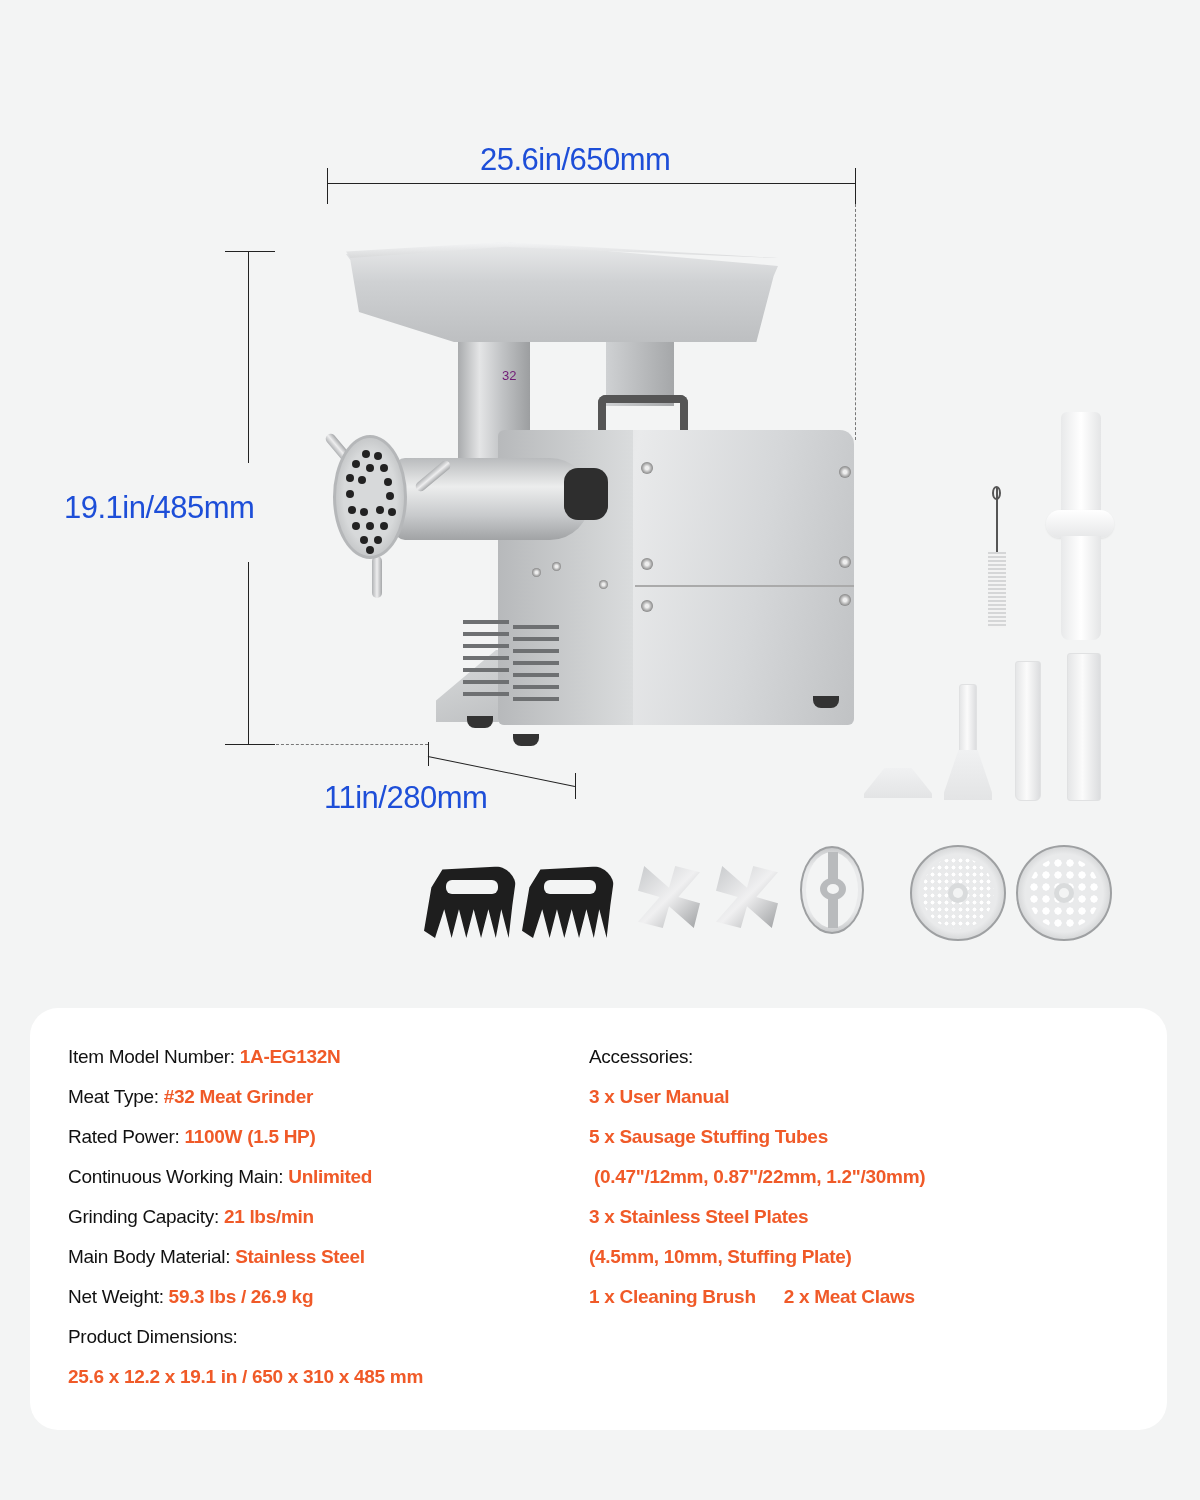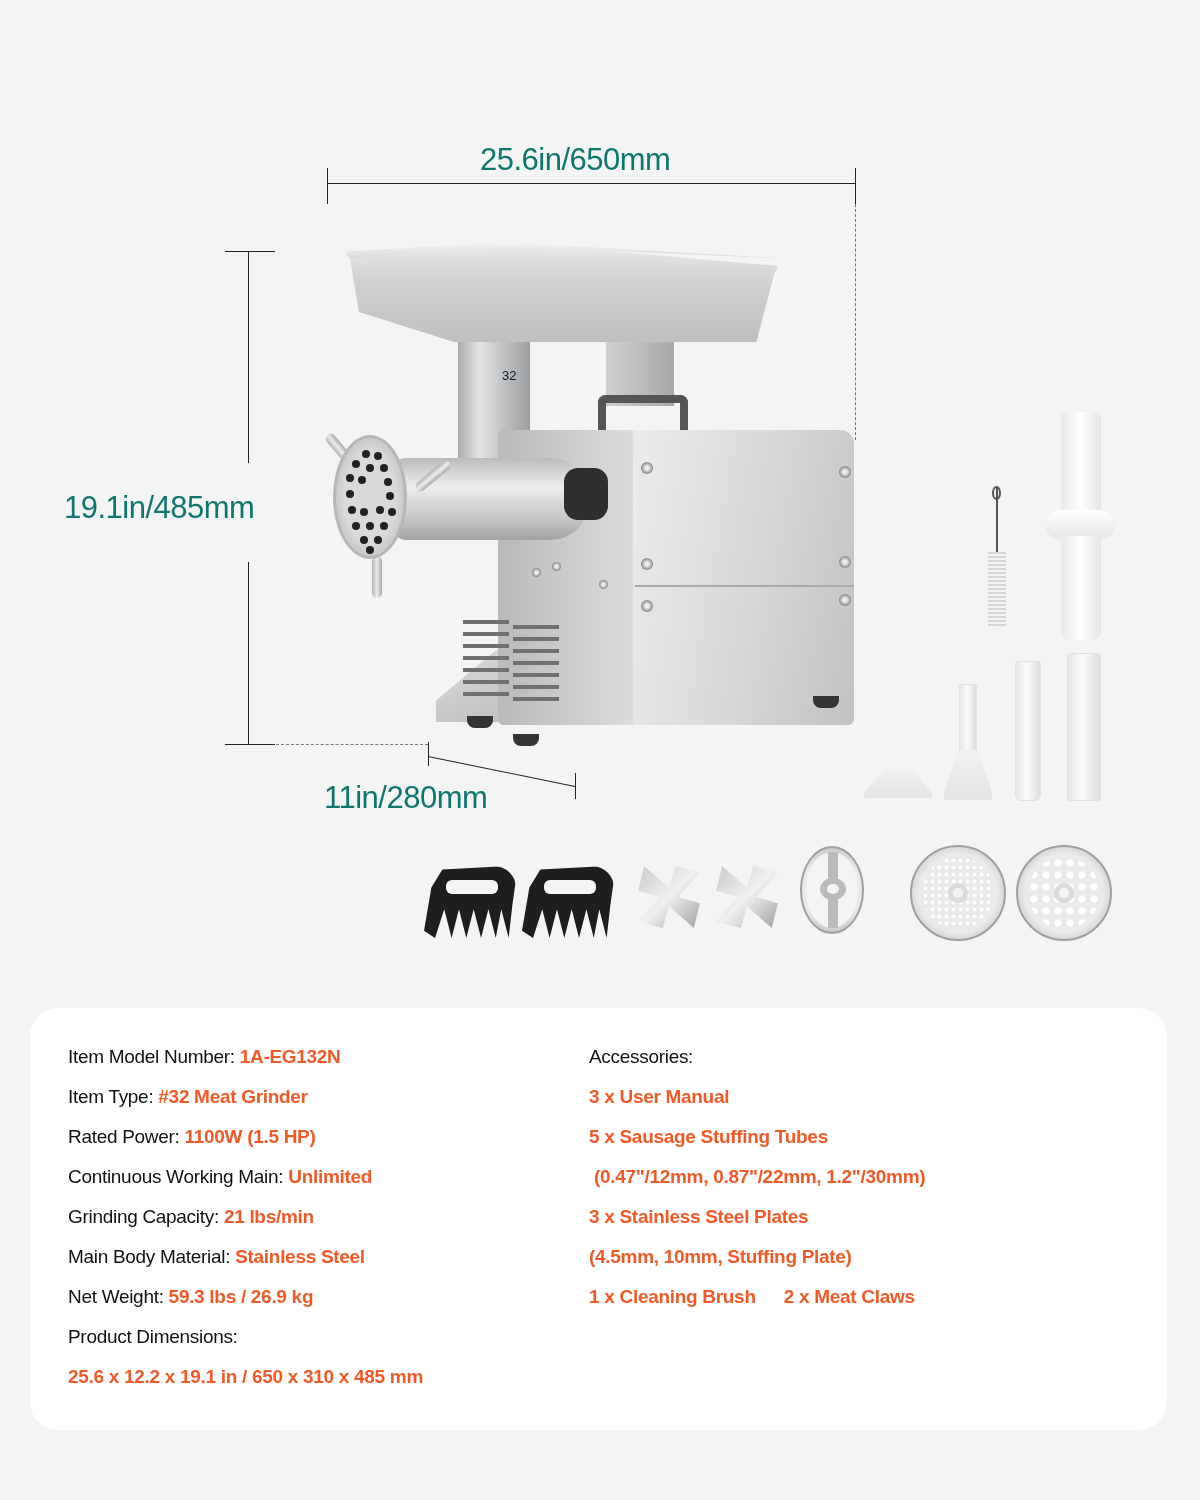--- a/index.html
+++ b/index.html
@@ -9,21 +9,21 @@
     font-family: "Liberation Sans", "DejaVu Sans", sans-serif;
     position: relative;
     overflow: hidden;
     color: #111;
   }
 
   
   .dim-label {
     position: absolute;
     font-size: 31px;
-    color: #0f766e;
+    color: #1d4ed8;
     letter-spacing: -0.5px;
     white-space: nowrap;
   }
   .line { position: absolute; background: #222; }
   .dash-v { position: absolute; border-left: 1px dashed #777; width: 0; }
   .dash-h { position: absolute; border-top: 1px dashed #777; height: 0; }
 
   
   .hopper {
     position: absolute;
@@ -35,21 +35,21 @@
   .hopper-rim {
     position: absolute; left: 346px; top: 242px; width: 432px; height: 16px;
     background: linear-gradient(180deg,#f4f5f6,#d8d9da);
     clip-path: polygon(0% 60%, 37% 0%, 100% 100%, 99% 100%, 37% 30%, 1% 100%);
   }
   .neck {
     position: absolute; left: 458px; top: 330px; width: 72px; height: 130px;
     background: linear-gradient(90deg, #a9abad 0%, #e4e5e6 30%, #c2c4c6 60%, #9c9ea0 100%);
   }
   .neck-label {
-    position: absolute; left: 502px; top: 368px; font-size: 13px; color: #0f172a;
+    position: absolute; left: 502px; top: 368px; font-size: 13px; color: #701a75;
   }
   .support {
     position: absolute; left: 606px; top: 336px; width: 68px; height: 70px;
     background: linear-gradient(90deg,#cfd1d3,#a5a7a9);
   }
   .handle {
     position: absolute; left: 598px; top: 395px; width: 90px; height: 40px;
     border: 8px solid #555; border-bottom: none; border-radius: 8px 8px 0 0;
   }
   .body-box {
@@ -319,21 +319,21 @@
   </div>
 </div>
 
 <div class="card"></div>
 
 <div class="spec-col" style="left:68px;">
   <div class="spec-line">
     <span class="lbl">Item Model Number: </span><span class="val">1A-EG132N</span>
   </div>
   <div class="spec-line">
-    <span class="lbl">Item Type: </span><span class="val">#32 Meat Grinder</span>
+    <span class="lbl">Meat Type: </span><span class="val">#32 Meat Grinder</span>
   </div>
   <div class="spec-line">
     <span class="lbl">Rated Power: </span><span class="val">1100W (1.5 HP)</span>
   </div>
   <div class="spec-line">
     <span class="lbl">Continuous Working Main: </span><span class="val">Unlimited</span>
   </div>
   <div class="spec-line">
     <span class="lbl">Grinding Capacity: </span><span class="val">21 lbs/min</span>
   </div>

